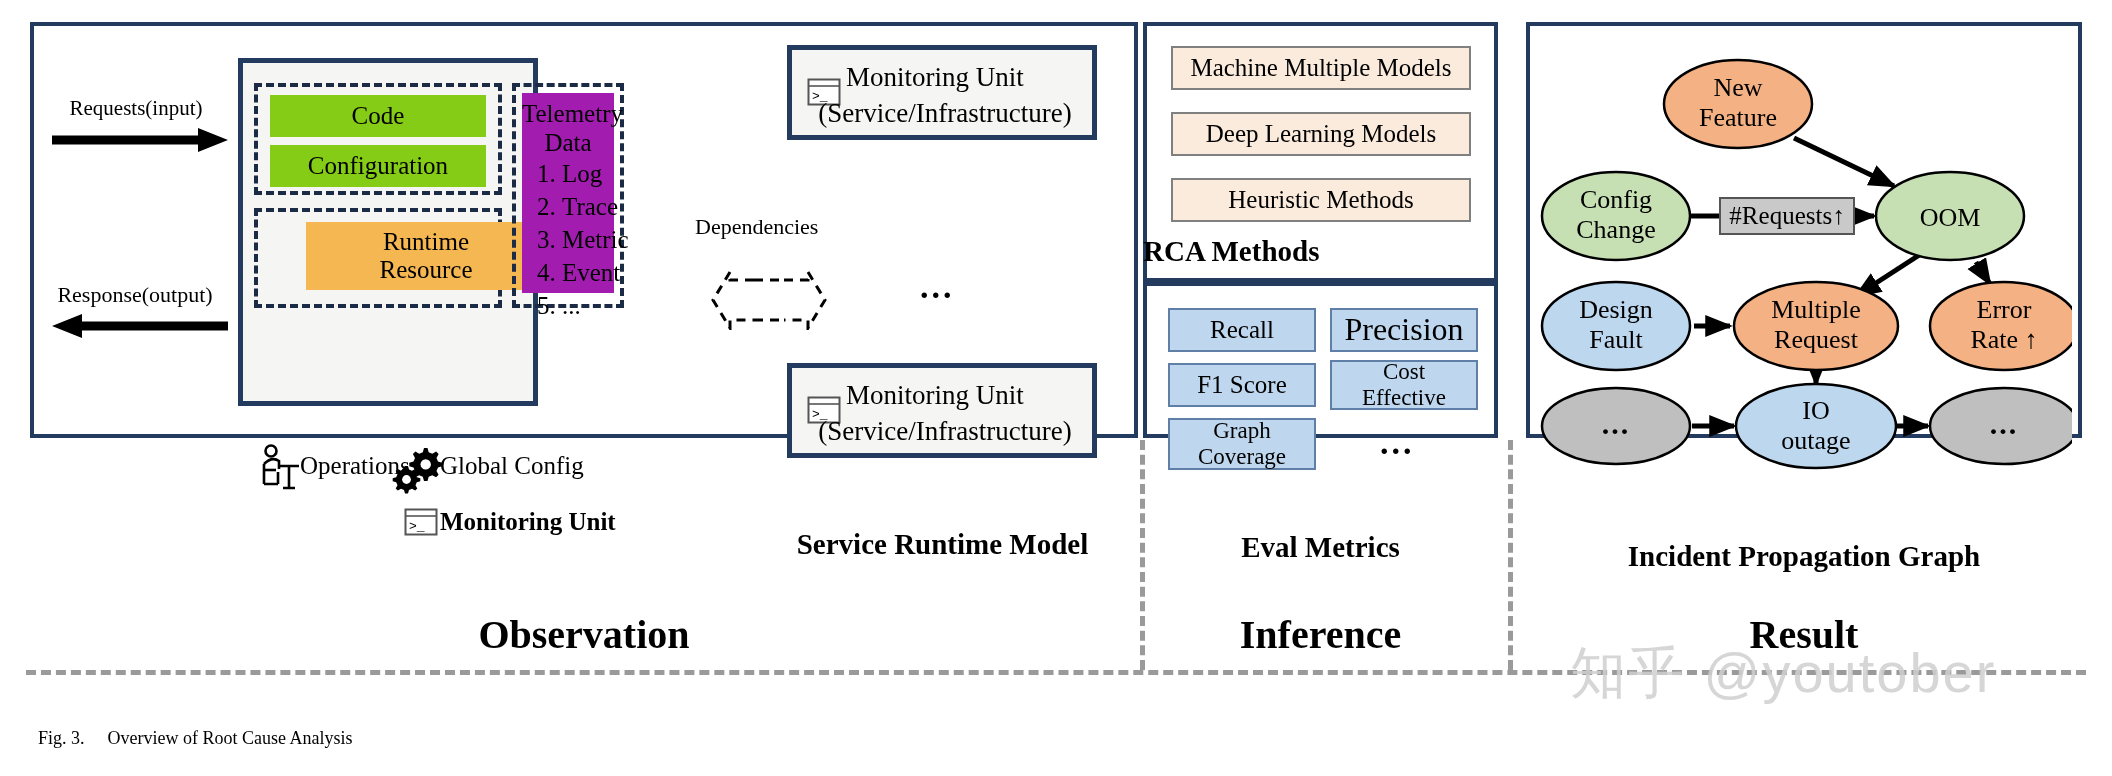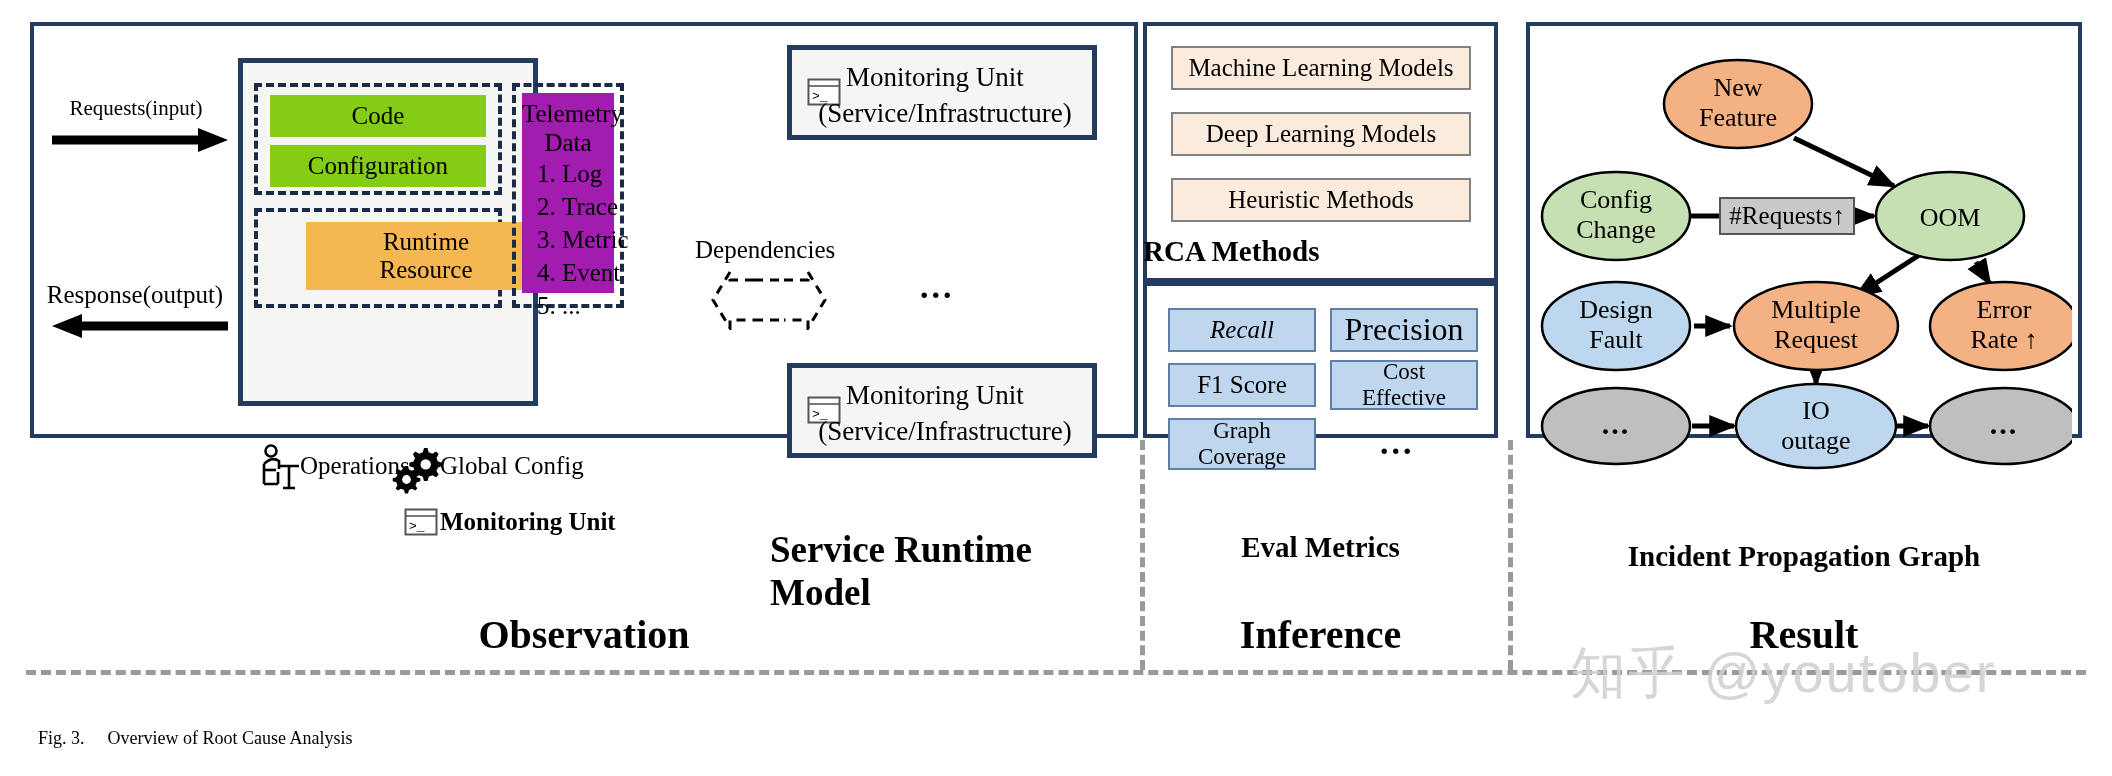--- a/index.html
+++ b/index.html
@@ -43,21 +43,21 @@
 <body>
 
 <div class="abs panel" style="left:30px;top:22px;width:1108px;height:416px;"></div>
 
 <div class="abs ctr" style="left:46px;top:96px;width:180px;height:26px;font-size:21px;">Requests(input)</div>
 <svg class="abs" style="left:50px;top:126px;width:180px;height:30px;">
   <line x1="2" y1="14" x2="150" y2="14" stroke="#000" stroke-width="9"></line>
   <polygon points="148,2 178,14 148,26" fill="#000"></polygon>
 </svg>
 
-<div class="abs ctr" style="left:40px;top:282px;width:190px;height:26px;font-size:25px;">Response(output)</div>
+<div class="abs ctr" style="left:40px;top:282px;width:190px;height:26px;font-size:22px;">Response(output)</div>
 <svg class="abs" style="left:50px;top:312px;width:180px;height:30px;">
   <line x1="30" y1="14" x2="178" y2="14" stroke="#000" stroke-width="9"></line>
   <polygon points="32,2 2,14 32,26" fill="#000"></polygon>
 </svg>
 
 <div class="abs srm-box" style="left:238px;top:58px;width:300px;height:348px;"></div>
 
 <div class="abs dashbox" style="left:254px;top:83px;width:248px;height:112px;"></div>
 <div class="abs ctr chip chip-green" style="left:270px;top:95px;width:216px;height:42px;font-size:25px;">Code</div>
 <div class="abs ctr chip chip-green" style="left:270px;top:145px;width:216px;height:42px;font-size:25px;">Configuration</div>
@@ -119,39 +119,39 @@
 
 <div class="abs munit" style="left:787px;top:363px;width:310px;height:95px;"></div>
 <svg class="abs" style="left:807px;top:396px;width:34px;height:28px;">
   <rect x="1.5" y="1.5" width="31" height="25" fill="#fff" stroke="#555" stroke-width="2"></rect>
   <line x1="1.5" y1="8" x2="32.5" y2="8" stroke="#555" stroke-width="1.6"></line>
   <text x="5" y="22" font-size="13" font-family="'Liberation Mono',monospace" fill="#000">&gt;_</text>
 </svg>
 <div class="abs" style="left:846px;top:380px;font-size:27px;">Monitoring Unit</div>
 <div class="abs" style="left:800px;top:416px;width:290px;text-align:center;font-size:27px;">(Service/Infrastructure)</div>
 
-<div class="abs" style="left:695px;top:236px;font-size:25px;">Dependencies</div>
+<div class="abs" style="left:695px;top:214px;font-size:22px;">Dependencies</div>
 <svg class="abs" style="left:710px;top:270px;width:120px;height:60px;">
   <path d="M40 8 L14 8 L14 2 L2 30 L14 58 L14 52 L40 52 L40 58 L52 52" fill="none" stroke="#000" stroke-width="0"></path>
   <path d="M44 10 L20 10 L20 2 L3 30 L20 58 L20 50 L44 50" fill="none" stroke="#000" stroke-width="3" stroke-dasharray="9 7"></path>
   <path d="M74 10 L98 10 L98 2 L115 30 L98 58 L98 50 L74 50" fill="none" stroke="#000" stroke-width="3" stroke-dasharray="9 7"></path>
   <path d="M44 10 L74 10 M44 50 L74 50" stroke="#000" stroke-width="3" stroke-dasharray="9 7" fill="none"></path>
 </svg>
 <div class="abs" style="left:920px;top:268px;font-size:34px;font-weight:bold;letter-spacing:3px;">...</div>
 
-<div class="abs sectionTitle" style="left:770px;top:528px;width:345px;font-size:37px;">Service Runtime Model</div>
+<div class="abs sectionTitle" style="left:770px;top:528px;width:345px;text-align:center;font-size:29px;">Service Runtime Model</div>
 
 <div class="abs panel" style="left:1143px;top:22px;width:355px;height:260px;"></div>
-<div class="abs ctr secbox rca" style="left:1171px;top:46px;width:300px;height:44px;font-size:25px;">Machine Learning Models</div>
+<div class="abs ctr secbox rca" style="left:1171px;top:46px;width:300px;height:44px;font-size:25px;">Machine Multiple Models</div>
 <div class="abs ctr secbox rca" style="left:1171px;top:112px;width:300px;height:44px;font-size:25px;">Deep Learning Models</div>
 <div class="abs ctr secbox rca" style="left:1171px;top:178px;width:300px;height:44px;font-size:25px;">Heuristic Methods</div>
 <div class="abs sectionTitle" style="left:1143px;top:235px;width:355px;text-align:left;font-size:29px;">RCA Methods</div>
 
 <div class="abs panel" style="left:1143px;top:282px;width:355px;height:156px;"></div>
-<div class="abs ctr secbox metric" style="left:1168px;top:308px;width:148px;height:44px;font-size:25px;font-style:italic;">Recall</div>
+<div class="abs ctr secbox metric" style="left:1168px;top:308px;width:148px;height:44px;font-size:25px;">Recall</div>
 <div class="abs ctr secbox metric" style="left:1330px;top:308px;width:148px;height:44px;font-size:32px;">Precision</div>
 <div class="abs ctr secbox metric" style="left:1168px;top:363px;width:148px;height:44px;font-size:25px;">F1 Score</div>
 <div class="abs ctr secbox metric" style="left:1330px;top:360px;width:148px;height:50px;font-size:23px;">
   <span style="white-space:pre-line;">Cost
 Effective</span>
 </div>
 <div class="abs ctr secbox metric" style="left:1168px;top:418px;width:148px;height:52px;font-size:23px;">
   <span style="white-space:pre-line;">Graph
 Coverage</span>
 </div>

